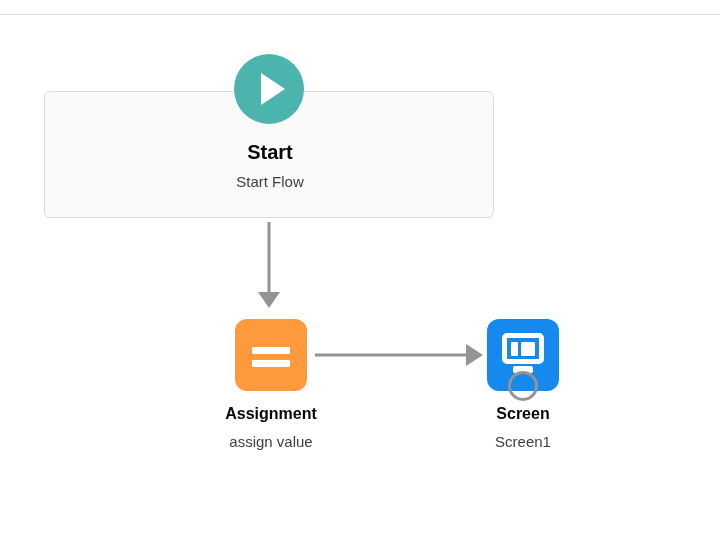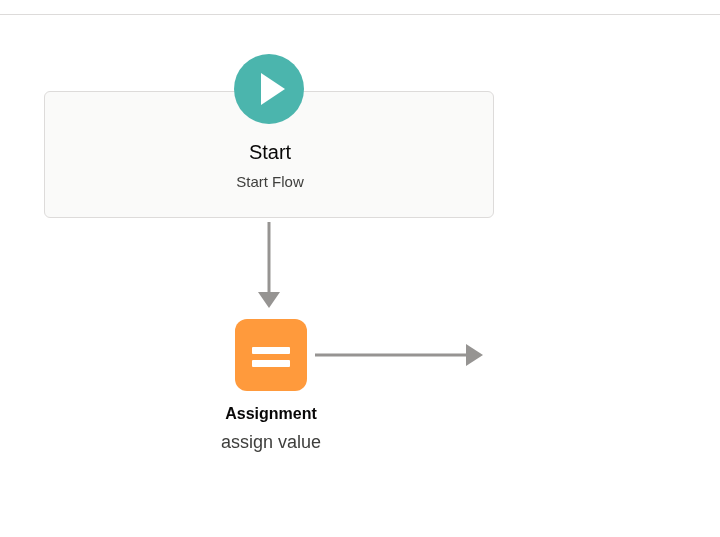--- a/index.html
+++ b/index.html
@@ -61,21 +61,21 @@
     position: absolute;
     left: 0;
     top: 48px;
     width: 450px;
     text-align: center;
   }
   .start-title {
     font-size: 20px;
     line-height: 24px;
     color: #080707;
-    font-weight: 400;
+    font-weight: 700;
   }
   .start-subtitle {
     font-size: 15px;
     line-height: 20px;
     color: #3e3e3c;
     font-weight: 400;
     margin-top: 8px;
   }
   .start-badge {
     position: absolute;
@@ -112,21 +112,21 @@
     border-radius: 12px;
   }
   .elem-label {
     font-size: 16px;
     line-height: 20px;
     font-weight: 700;
     color: #080707;
     margin-top: 13px;
   }
   .elem-sublabel {
-    font-size: 18px;
+    font-size: 15px;
     line-height: 20px;
     font-weight: 400;
     color: #3e3e3c;
     margin-top: 8px;
   }
 
   
   .assignment-node { left: 191px; top: 319px; }
   .icon-assignment { background: #ff9a3c; }
   .icon-assignment .bar {
@@ -222,14 +222,26 @@
 
   <div class="elem-node assignment-node">
     <div class="elem-icon icon-assignment">
       <div class="bar bar-1"></div>
       <div class="bar bar-2"></div>
     </div>
     <div class="elem-label">Assignment</div>
     <div class="elem-sublabel">assign value</div>
   </div>
 
+  <div class="elem-node screen-node">
+    <div class="elem-icon icon-screen">
+      <div class="monitor">
+        <div class="pane-left"></div>
+        <div class="pane-right"></div>
+      </div>
+      <div class="stand"></div>
+      <div class="ring"></div>
+    </div>
+    <div class="elem-label">Screen</div>
+    <div class="elem-sublabel">Screen1</div>
+  </div>
 
 </div>
 
 </body></html>

